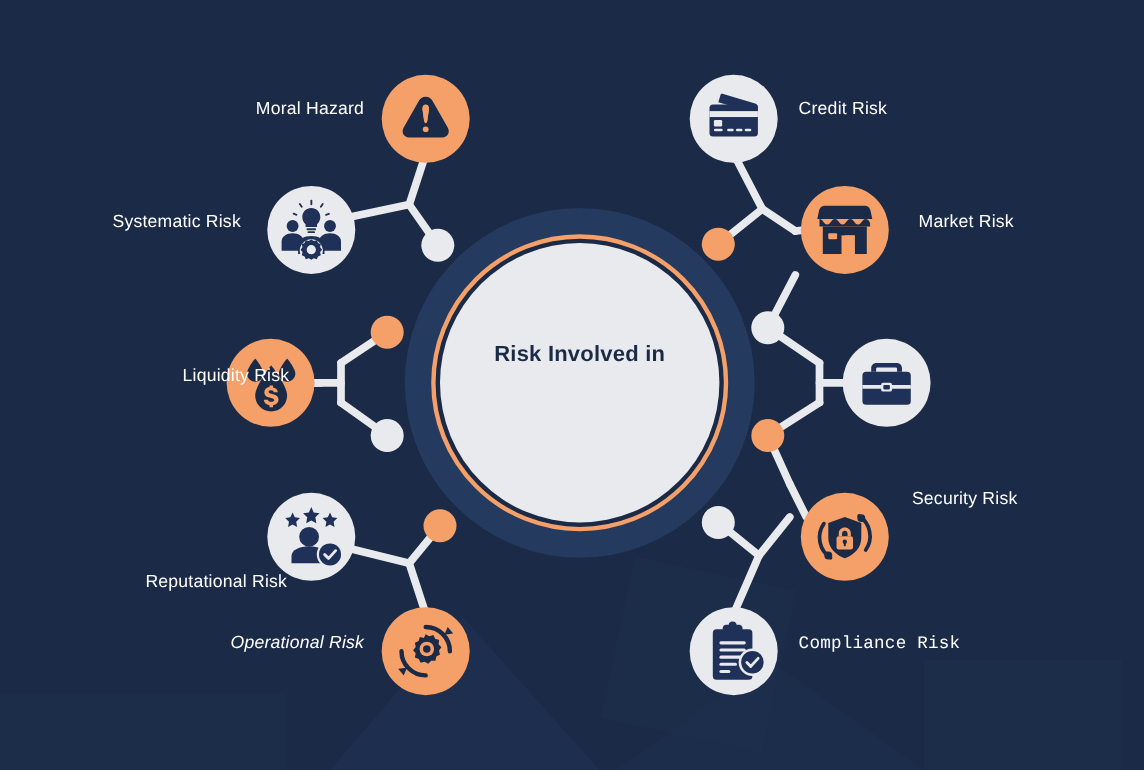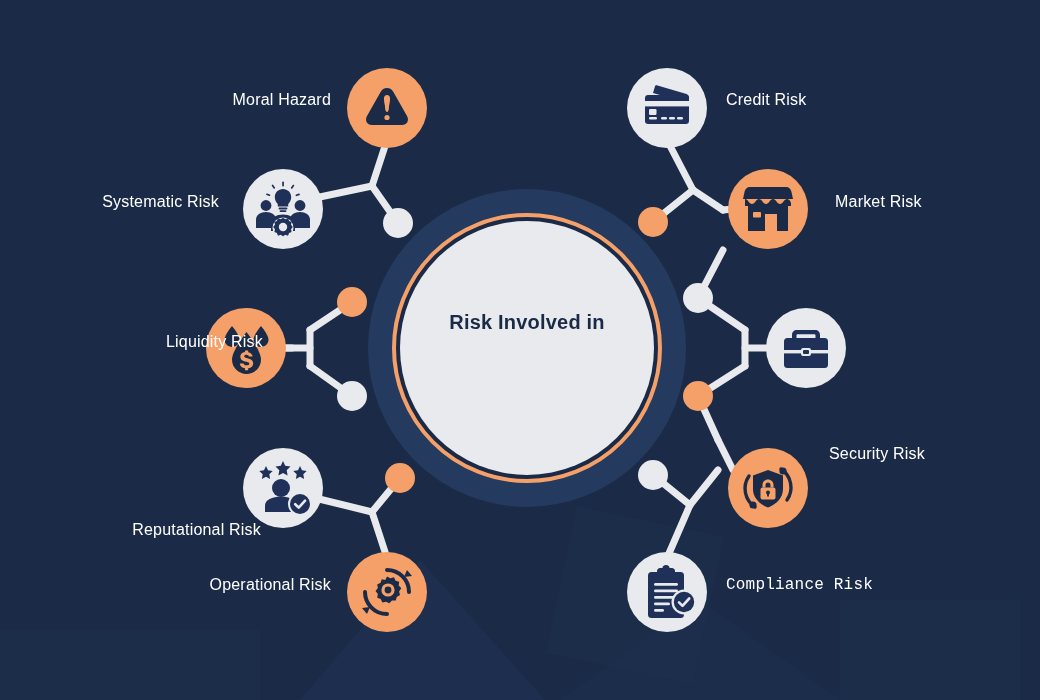--- a/index.html
+++ b/index.html
@@ -298,21 +298,21 @@
   </div>
 
   <div class="label r" style="right:709px;top:92px;">Moral Hazard</div>
 
   <div class="label r" style="right:821px;top:194px;">Systematic Risk</div>
 
   <div class="label r" style="right:777px;top:334px;">Liquidity Risk</div>
 
   <div class="label r" style="right:779px;top:474px;margin-top:48px;">Reputational Risk</div>
 
-  <div class="label r" style="right:709px;top:577px;">Operational Risk</div>
+  <div class="label r" style="right:709px;top:577px;font-style:italic;">Operational Risk</div>
 
   <div class="label l" style="left:726px;top:92px;">Credit Risk</div>
 
   <div class="label l" style="left:835px;top:194px;">Market Risk</div>
 
 
   <div class="label l" style="left:829px;top:446px;">Security Risk</div>
 
   <div class="label l" style="left:726px;top:577px;font-family:Liberation Mono, monospace;">Compliance Risk</div>
 

